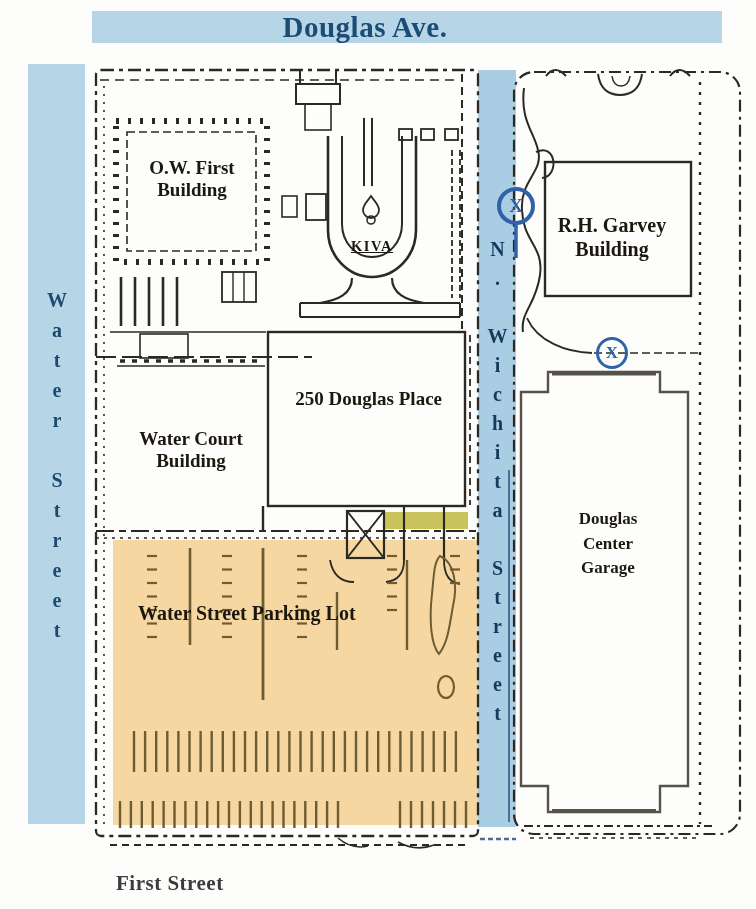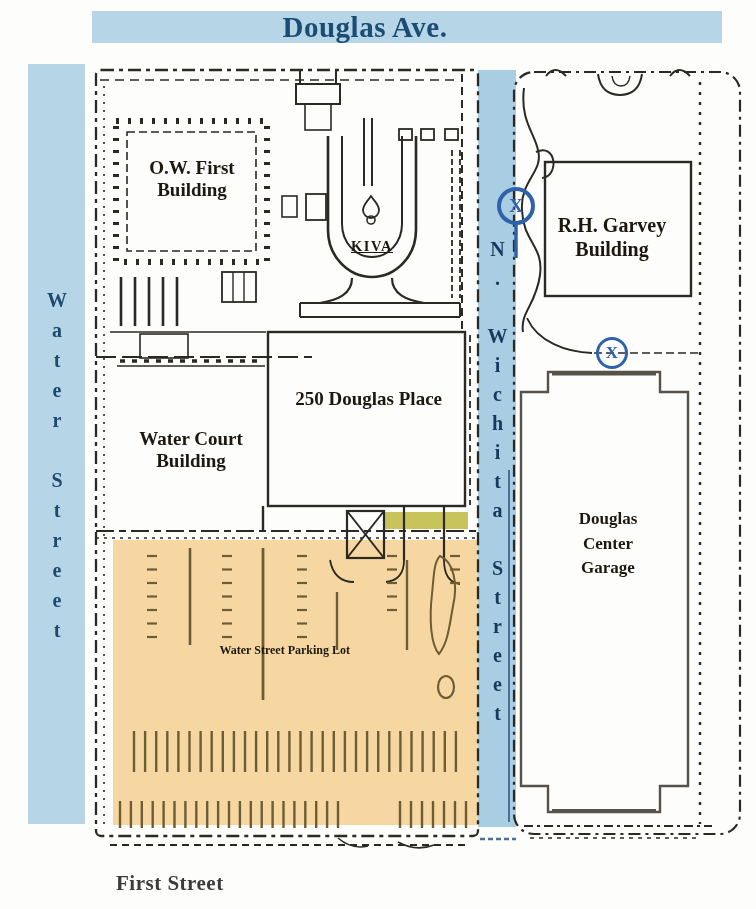--- a/index.html
+++ b/index.html
@@ -43,21 +43,21 @@
   
   .bl {
     font-weight:bold; color:var(--label_ink); text-align:center; line-height:1.18;
   }
   .lab-ow { left:128px; top:157px; width:128px; font-size:19px; }
   .lab-kiva { left:346px; top:238px; width:52px; font-size:14.5px; letter-spacing:1.5px;text-decoration:underline; }
   .lab-rh { left:548px; top:214px; width:128px; font-size:20px; }
   .lab-page { left:127px; top:428px; width:128px; font-size:19px; }
   .lab-dp { left:292px; top:388px; width:150px; font-size:19px;text-align:right; }
   .lab-garage { left:569px; top:507px; width:78px; font-size:17px; line-height:1.45; }
-  .lab-lot { left:138px; top:643px; width:212px; font-size:12px; white-space:nowrap;text-align:right; }
+  .lab-lot { left:138px; top:602px; width:212px; font-size:20px; white-space:nowrap;text-align:right; }
   .lab-first { left:116px; top:871px; font-size:21px; font-weight:bold; color:var(--first_text); letter-spacing:.5px; }
   
   .xmark {
     border-radius:50%; border:4px solid var(--marker);
     display:flex; align-items:center; justify-content:center;
     font-weight:bold; color:var(--marker); background:transparent;
   }
   .xmark-1 { left:497px; top:187px; width:30px; height:30px; font-size:19px; }
   .xmark-2 { left:596px; top:337px; width:26px; height:26px; font-size:17px; border-width:3.5px; }
 </style>

